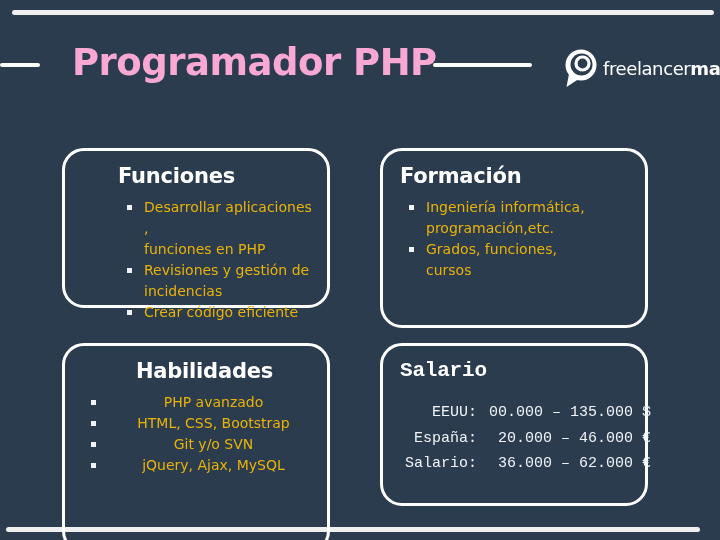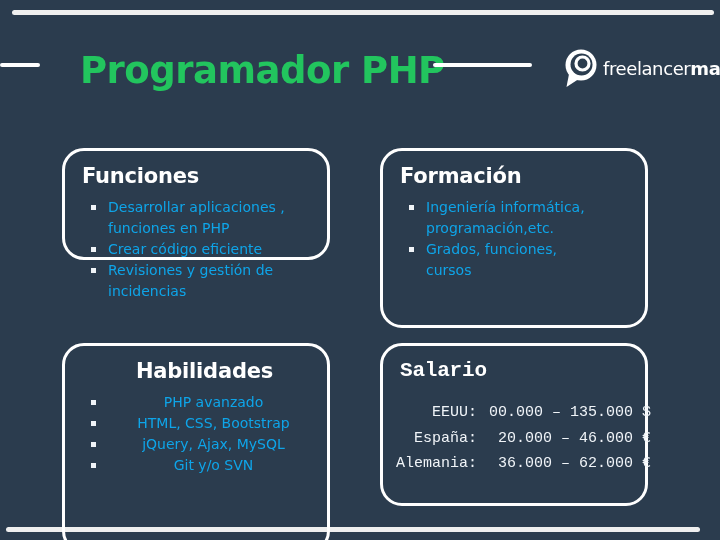--- a/index.html
+++ b/index.html
@@ -13,45 +13,45 @@
   
   .edge-line{position:absolute;height:5px;background:#EFEFEF;border-radius:3px;}
   .edge-top{top:10px;left:12px;width:702px;}
   .edge-bottom{top:527px;left:6px;width:694px;}
 
   
   .title-rule{position:absolute;top:63px;height:4px;background:#FFFFFF;border-radius:2px;}
   .rule-left{left:0;width:40px;}
   .rule-right{left:433px;width:99px;}
   h1.page-title{
-    position:absolute;left:72px;top:41px;margin:8px;
-    font-size:37px;font-weight:bold;letter-spacing:-.5px;color:#22c55e;
+    position:absolute;left:72px;top:41px;margin:0;
+    font-size:37px;font-weight:bold;letter-spacing:-.5px;color:#f9a8d4;
   }
   .brand{position:absolute;left:561px;top:46px;display:flex;align-items:center;}
   .brand svg{display:block;}
   .brand-text{font-size:18px;letter-spacing:-.4px;margin-left:2px;color:#FFFFFF;}
   .brand-text .bold{font-weight:bold;}
 
   
   .card{
     position:absolute;width:268px;box-sizing:border-box;
     border:3px solid #FFFFFF;border-radius:22px;
   }
-  .card-1{left:62px;top:148px;height:112px;}
+  .card-1{left:62px;top:148px;height:160px;padding-left:36px;}
   .card-2{left:380px;top:148px;height:180px;}
   .card-3{left:62px;top:343px;height:210px;text-align:center;}
   .card-4{left:380px;top:343px;height:163px;font-family:Liberation Mono, monospace;}
   .card h2{
     margin:13px 0 0 17px;font-size:21px;font-weight:bold;color:#FFFFFF;letter-spacing:-.2px;
   }
   .card ul{
     list-style:none;margin:9px 0 0 0;padding:0 8px 0 43px;
   }
   .card li{
-    position:relative;font-size:14px;line-height:1.5;color:#0ea5e9;font-weight:400;
+    position:relative;font-size:14px;line-height:1.5;color:#eab308;font-weight:400;
   }
   .card li::before{
     content:"";position:absolute;left:-17px;top:8px;width:5px;height:5px;background:#F0F4F8;
   }
   .line{display:block;}
 
   
   .salary{
     margin:18px 10px 8px 6px;display:grid;grid-template-columns:88px 1fr;
     column-gap:12px;font-size:15px;line-height:1.7;color:#F0F4F8;
@@ -82,25 +82,25 @@
 </div>
 
 <div class="card card-1">
   <h2>Funciones</h2>
   <ul>
     <li>
       <span class="line">Desarrollar aplicaciones ,</span>
       <span class="line">funciones en PHP</span>
     </li>
     <li>
-      <span class="line">Crear código eficiente</span>
+      <span class="line">Revisiones y gestión de</span>
+      <span class="line">incidencias</span>
     </li>
     <li>
-      <span class="line">Revisiones y gestión de</span>
-      <span class="line">incidencias</span>
+      <span class="line">Crear código eficiente</span>
     </li>
   </ul>
 </div>
 
 <div class="card card-2">
   <h2>Formación</h2>
   <ul>
     <li>
       <span class="line">Ingeniería informática,</span>
       <span class="line">programación,etc.</span>
@@ -115,31 +115,31 @@
 <div class="card card-3">
   <h2>Habilidades</h2>
   <ul>
     <li>
       <span class="line">PHP avanzado</span>
     </li>
     <li>
       <span class="line">HTML, CSS, Bootstrap</span>
     </li>
     <li>
-      <span class="line">jQuery, Ajax, MySQL</span>
+      <span class="line">Git y/o SVN</span>
     </li>
     <li>
-      <span class="line">Git y/o SVN</span>
+      <span class="line">jQuery, Ajax, MySQL</span>
     </li>
   </ul>
 </div>
 
 <div class="card card-4">
   <h2>Salario</h2>
   <div class="salary">
     <span class="lbl">EEUU:</span>
     <span class="val">00.000 – 135.000 $</span>
     <span class="lbl">España:</span>
     <span class="val">20.000 – 46.000 €</span>
-    <span class="lbl">Alemania:</span>
+    <span class="lbl">Salario:</span>
     <span class="val">36.000 – 62.000 €</span>
   </div>
 </div>
 
 </body></html>

